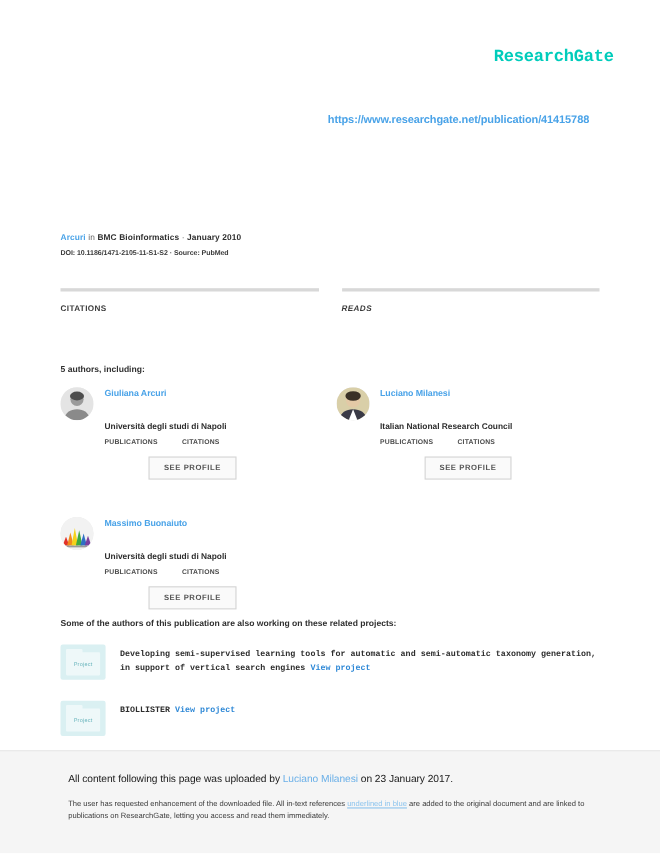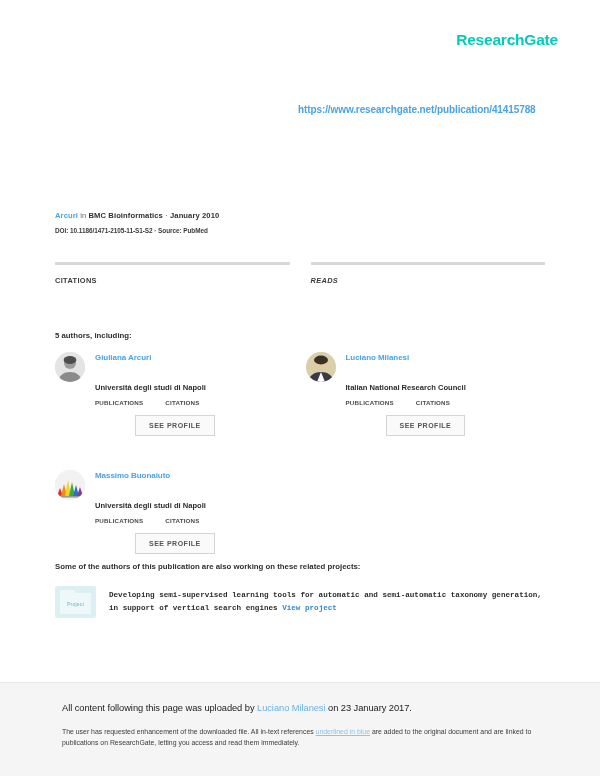--- a/index.html
+++ b/index.html
@@ -23,27 +23,28 @@
   .top-area {
     position: relative;
     height: 682px;
     padding: 0 55px;
     background: #ffffff;
   }
 
   
   .rg-logo {
     position: absolute;
-    top: 31px;
+    top: 42px;
     right: 42px;
     font-size: 15.5px;
     font-weight: bold;
     letter-spacing: -0.2px;
     color: #00ccbb;
     white-space: nowrap;
+    font-family: Liberation Mono, monospace;
   }
 
   
   .rg-url {
     position: absolute;
     top: 104px;
     left: 298px;
     font-size: 10px;
     font-weight: bold;
     color: #4aa3e8;
@@ -398,20 +399,29 @@
       <div class="project-row">
         <div class="proj-icon">
           <span>Project</span>
         </div>
         <div class="proj-text">
           <span>Developing semi-supervised learning tools for automatic and semi-automatic taxonomy generation, in support of vertical search engines</span>
           <span class="view">View project</span>
         </div>
       </div>
 
+      <div class="project-row">
+        <div class="proj-icon">
+          <span>Project</span>
+        </div>
+        <div class="proj-text">
+          <span>BIOLLISTER</span>
+          <span class="view">View project</span>
+        </div>
+      </div>
 
     </div>
 
   </div>
 
   <div class="footer">
     <div class="footer-main">
       <span>All content following this page was uploaded by </span><span class="who">Luciano Milanesi</span><span> on 23 January 2017.</span>
     </div>
     <div class="footer-sub">

